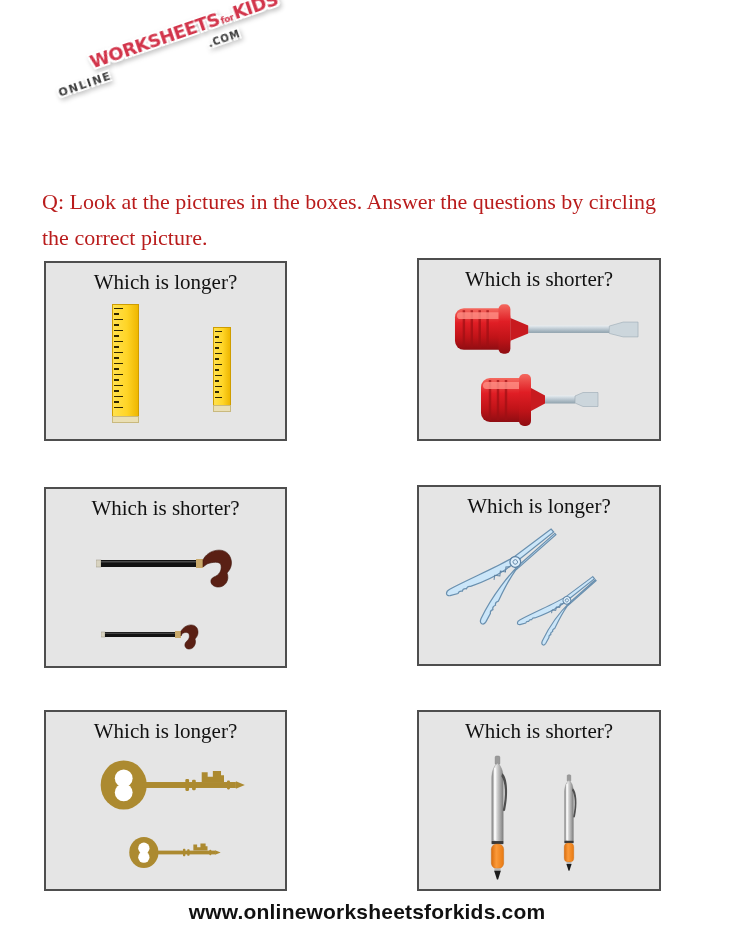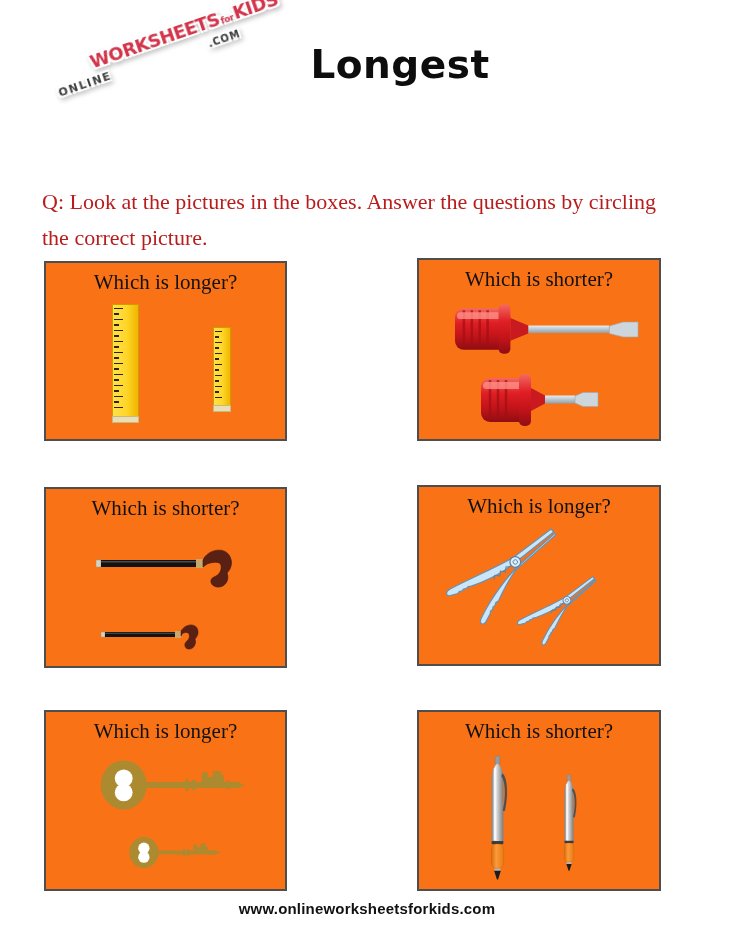--- a/index.html
+++ b/index.html
@@ -39,26 +39,26 @@
     position:absolute; left:250px; top:42px; width:300px; text-align:center;
     font-family:"DejaVu Sans", sans-serif; font-weight:800; font-size:39px;
     color:#0d0d0d; letter-spacing:0.5px;
   }
   .instructions {
     position:absolute; left:42px; top:184px; width:618px;
     font-size:22px; color:#b91c1c; line-height:1.62;
   }
   .footer {
     position:absolute; left:0; top:900px; width:100%; text-align:center;
-    font-family:"Liberation Sans", sans-serif; font-weight:700; font-size:15px;
+    font-family:"Liberation Sans", sans-serif; font-weight:700; font-size:21px;
     color:#111; letter-spacing:0.2px;
   }
 
   
-  .box { position:absolute; background:#f97316; border:2px solid #4e4e4e; }
+  .box { position:absolute; background:#e5e5e5; border:2px solid #4e4e4e; }
   .box h2 {
     margin-top:7px; text-align:center; font-weight:400; font-size:21px; color:#111;
     font-family:"Liberation Serif", serif;
   }
   .opt { position:absolute; }
   #box1 { left:44px;  top:261px; width:243px; height:180px; }
   #box2 { left:417px; top:258px; width:244px; height:183px; }
   #box3 { left:44px;  top:487px; width:243px; height:181px; }
   #box4 { left:417px; top:485px; width:244px; height:181px; }
   #box5 { left:44px;  top:710px; width:243px; height:181px; }
@@ -120,21 +120,20 @@
   <div class="logo">
     <span class="logo-online">ONLINE</span>
     <span class="logo-main">
       <span class="logo-word">WORKSHEETS</span>
       <span class="logo-for">for</span>
       <span class="logo-word">KIDS</span>
     </span>
     <span class="logo-com">.COM</span>
   </div>
 
-  <h1 class="title">Longest</h1>
 
   <p class="instructions">Q: Look at the pictures in the boxes. Answer the questions by circling the correct picture.</p>
 
   <div class="box" id="box1">
     <h2>Which is longer?</h2>
     <div class="opt" style="left:66px;top:41px;width:27px;height:119px;">
       <div class="ruler" style="width:27px;height:119px;">
         <div class="ticks"></div>
           <div class="ticks2"></div>
           <div class="cap"></div>

